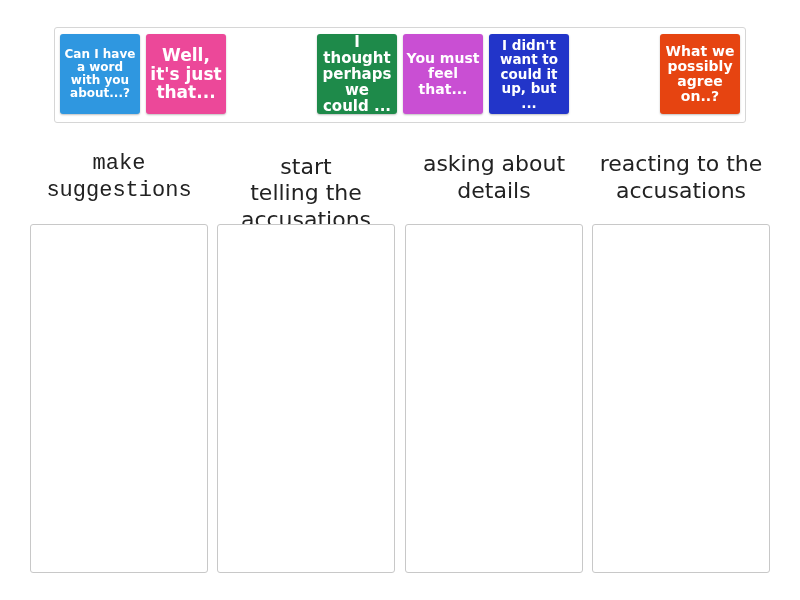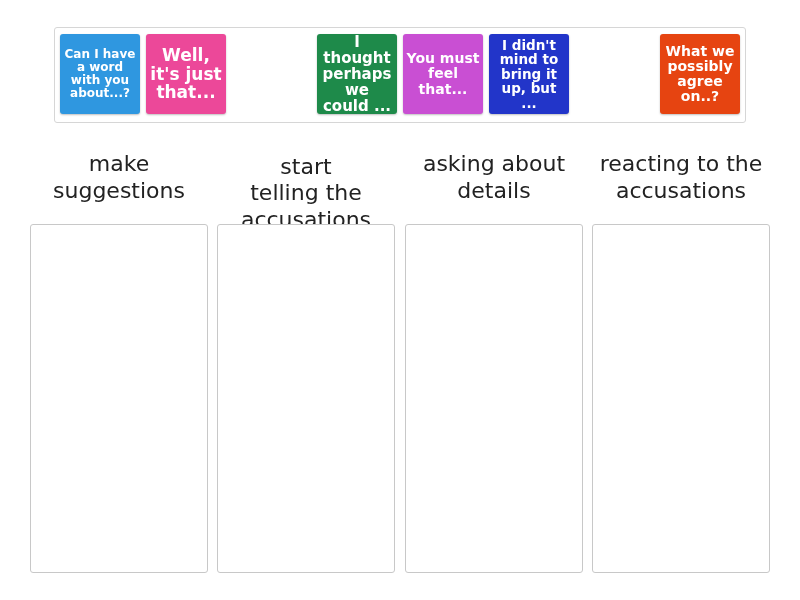--- a/index.html
+++ b/index.html
@@ -38,28 +38,28 @@
   <div class="card" style="left: 91px; background: #ec4899; font-size: 17px;">
       <span>Well, it's just that...</span>
     </div>
   <div class="card" style="left: 262px; background: rgb(30, 138, 74); font-size: 15px;">
       <span>I thought perhaps we could ...</span>
     </div>
   <div class="card" style="left: 348px; background: rgb(201, 79, 211); font-size: 14px; align-items: center;">
       <span>You must feel that...</span>
     </div>
   <div class="card" style="left: 434px; background: rgb(34, 53, 201); font-size: 13.5px;">
-      <span>I didn't mind to bring it up, but ...</span>
+      <span>I didn't want to could it up, but ...</span>
     </div>
   <div class="card" style="left: 605px; background: rgb(230, 68, 17); font-size: 14px;">
       <span>What we possibly agree on..?</span>
     </div>
 </div>
 
-<div class="col-title" style="left:24px;">
+<div class="col-title" style="left:24px;font-family:Liberation Mono, monospace;">
     <span>make
 suggestions</span>
   </div>
 <div class="col-title" style="left:211px;margin-top:16px;">
     <span>start
 telling the
 accusations</span>
   </div>
 <div class="col-title" style="left:399px;">
     <span>asking about

